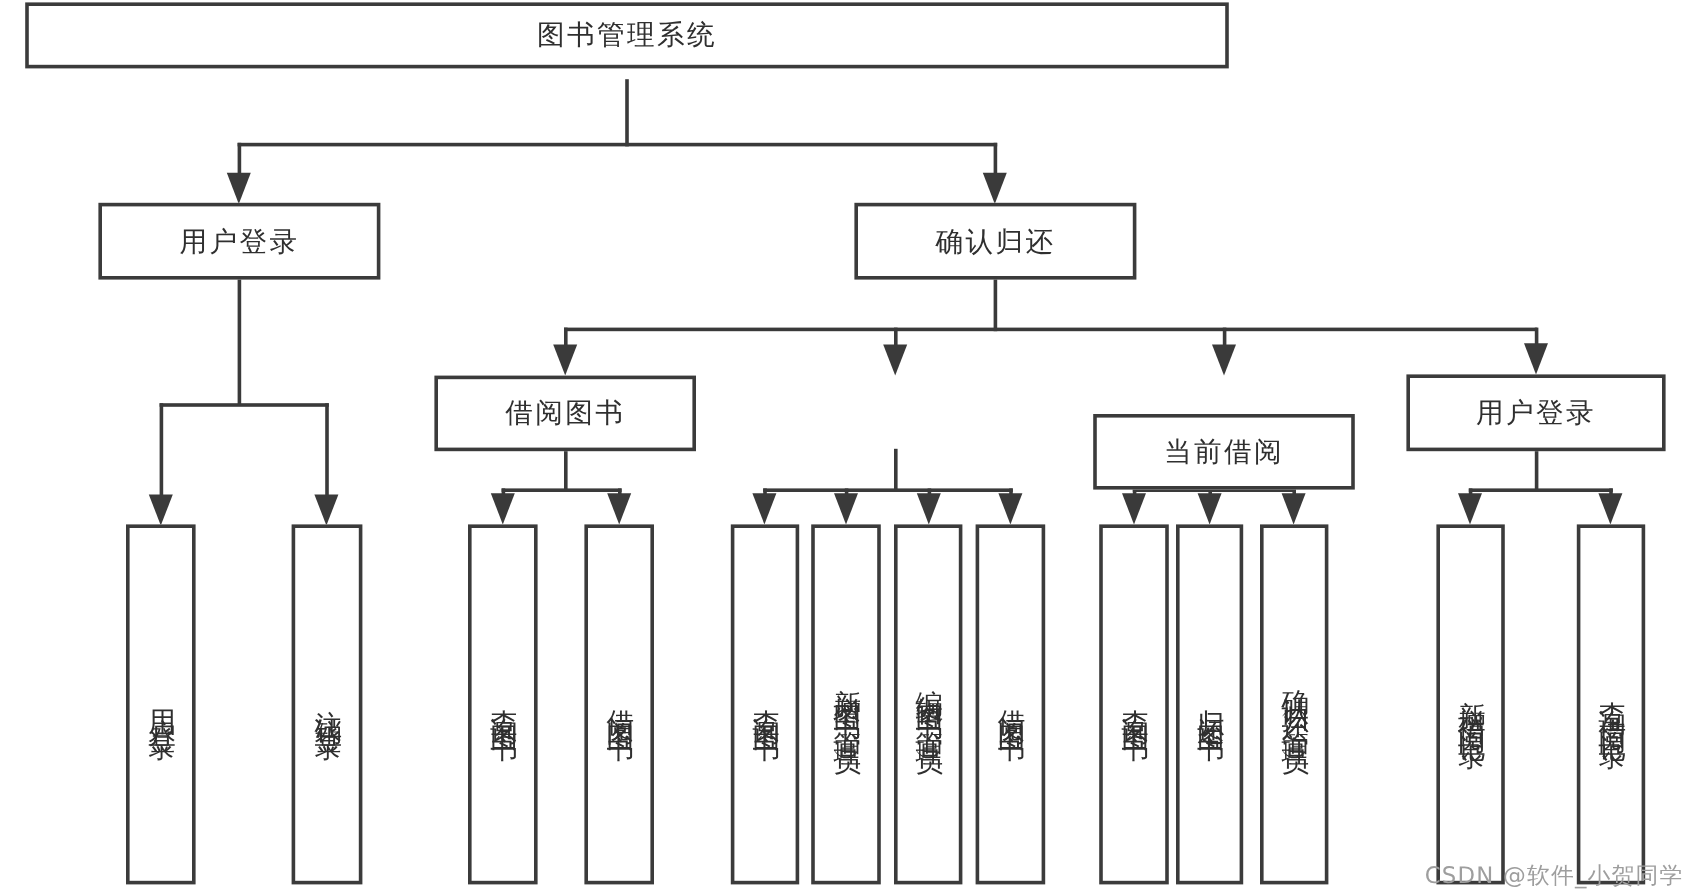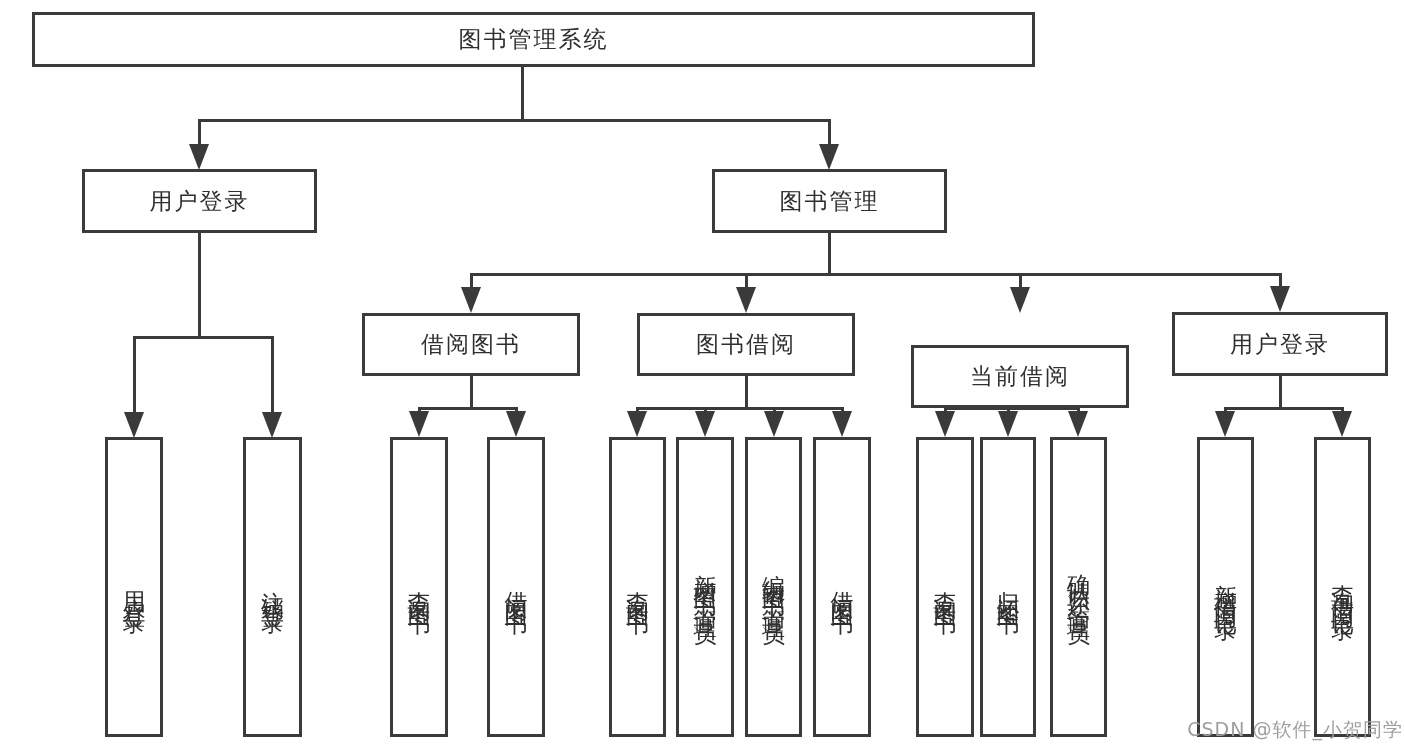--- a/index.html
+++ b/index.html
@@ -88,36 +88,33 @@
   <div class="vline" style="left:1007px; top:407px; height:7px;"></div>
   <div class="arrow" style="left:998px; top:411px;"></div>
   <div class="vline" style="left:1077px; top:407px; height:7px;"></div>
   <div class="arrow" style="left:1068px; top:411px;"></div>
 
   <div class="vline" style="left:1224px; top:407px; height:7px;"></div>
   <div class="arrow" style="left:1215px; top:411px;"></div>
   <div class="vline" style="left:1341px; top:407px; height:7px;"></div>
   <div class="arrow" style="left:1332px; top:411px;"></div>
 
-  <div class="node h" style="left:21px; top:12px; width:1003px; height:55px;margin-left:11px;">
+  <div class="node h" style="left:21px; top:2px; width:1003px; height:55px;">
     <span>图书管理系统</span>
   </div>
 
   <div class="node h" style="left:82px; top:169px; width:235px; height:64px;">
     <span>用户登录</span>
   </div>
   <div class="node h" style="left:712px; top:169px; width:235px; height:64px;">
-    <span>图书管理</span>
+    <span>确认归还</span>
   </div>
 
   <div class="node h" style="left:362px; top:313px; width:218px; height:63px;">
     <span>借阅图书</span>
-  </div>
-  <div class="node h" style="left:637px; top:313px; width:218px; height:63px;">
-    <span>图书借阅</span>
   </div>
   <div class="node h" style="left:911px; top:313px; width:218px; height:63px;margin-top:32px;">
     <span>当前借阅</span>
   </div>
   <div class="node h" style="left:1172px; top:312px; width:216px; height:64px;">
     <span>用户登录</span>
   </div>
 
   <div class="node v" style="left:105px; top:437px; width:58px; height:300px;">
     <span class="vtext">用户登录</span>

